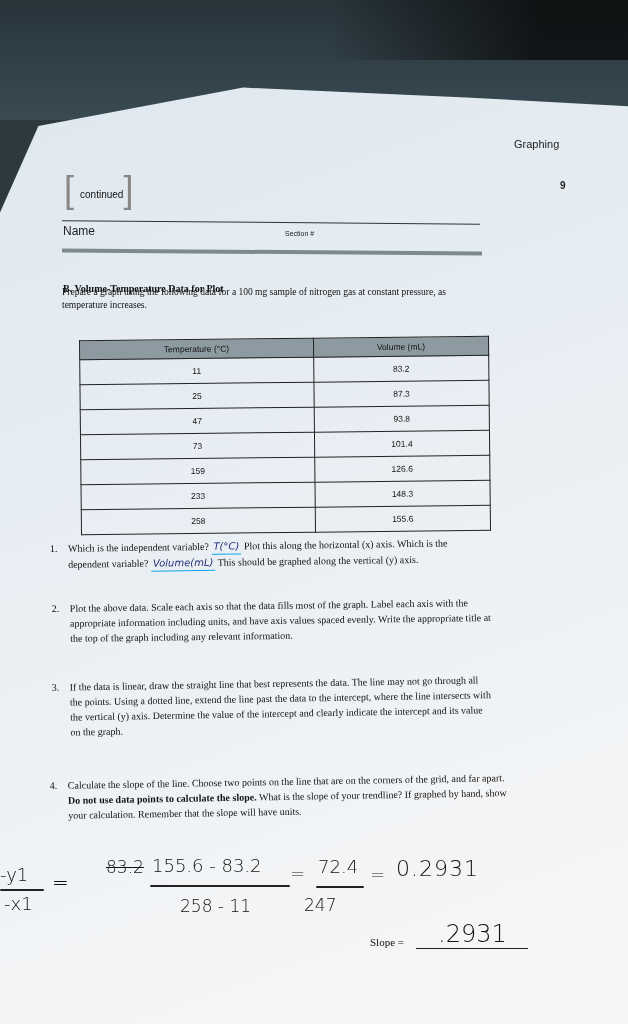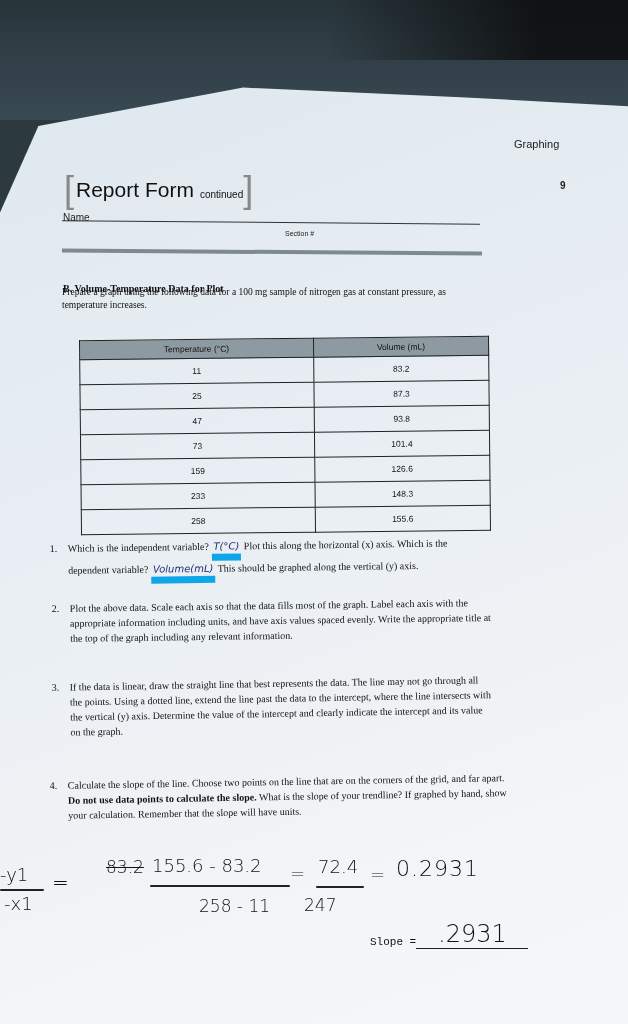--- a/index.html
+++ b/index.html
@@ -23,54 +23,53 @@
   }
   .abs { position:absolute; }
   .sans { font-family:"Liberation Sans", sans-serif; }
   .graphing { left:514px; top:138px; font-size:11px; color:#222; }
   .pagenum { left:560px; top:180px; font-size:10px; color:#222; font-weight:bold; }
   .title-wrap { left:64px; top:172px; display:flex; align-items:flex-end; }
   .bracket { font-size:36px; color:#888; font-weight:300; line-height:36px; }
   .title { font-size:21px; color:#111; line-height:36px; margin-left:2px; }
   .title-sub { font-size:10px; color:#111; margin-left:6px; margin-bottom:8px; }
   .rule1 { left:62px; top:222px; width:418px; height:1px; background:#333; transform:rotate(0.5deg); }
-  .name-label { left:63px; top:212px; font-size:10px; color:#222; }
+  .name-label { left:63px; top:224px; font-size:12px; color:#222; }
   .section-label { left:285px; top:230px; font-size:7px; color:#222; }
   .rule2 { left:62px; top:250px; width:420px; height:4px; background:#7d8a92; transform:rotate(0.4deg); }
   .section-head { left:63px; top:283px; font-size:10px; font-weight:bold; color:#111; }
   .intro { left:62px; top:286px; width:420px; font-size:9.5px; line-height:13px; color:#111; }
   table.data {
     position:absolute; left:80px; top:338px; width:410px;
     border-collapse:collapse; font-family:"Liberation Sans", sans-serif; font-size:8.5px; color:#111;
     transform:rotate(-0.6deg);
   }
   table.data th { background:#8e9aa2; height:16px; font-weight:normal; border:1.5px solid #222; }
   table.data td { height:22px; border:1.5px solid #222; text-align:center; }
   .q { width:440px; font-size:10px; line-height:15px; color:#111; display:flex; }
   .q .num { width:18px; flex:none; }
   .q .body { flex:1; }
-  .blank { display:inline-block; border-bottom:7px solid #0ea5e9; font-family:"DejaVu Sans", sans-serif; font-style:italic; color:#24307a; font-size:10px; padding:0 2px; }
+  .blank { display:inline-block; border-bottom:1px solid #0ea5e9; font-family:"DejaVu Sans", sans-serif; font-style:italic; color:#24307a; font-size:10px; padding:0 2px; }
   .hand { font-family:"DejaVu Sans", sans-serif; color:#111; font-weight:300; }
   .frac-line { position:absolute; height:2px; background:#222; border-radius:1px; }
-  .slope-label { left:370px; top:936px; font-size:11px; color:#111;font-family:Liberation Mono, monospace; }
+  .slope-label { left:370px; top:936px; font-size:11px; color:#111; }
   .slope-line { left:416px; top:948px; width:112px; height:1px; background:#222; }
 </style>
 </head>
 <body>
 
 <div class="bg-top"></div>
 <div class="bg-shadow"></div>
 <div class="paper"></div>
 
 <div class="abs sans graphing">Graphing</div>
 <div class="abs sans pagenum">9</div>
 
 <div class="abs sans title-wrap">
   <span class="bracket">[</span>
-  <span class="title">Report Form</span>
   <span class="title-sub">continued</span>
   <span class="bracket">]</span>
 </div>
 
 <div class="abs rule1"></div>
 <div class="abs sans name-label">Name</div>
 <div class="abs sans section-label">Section #</div>
 <div class="abs rule2"></div>
 
 <div class="abs section-head">B.  Volume-Temperature Data for Plot</div>
@@ -146,21 +145,21 @@
 </div>
 
 <div class="abs hand" style="left:0px; top:864px; font-size:18px;">-y1</div>
 <div class="frac-line" style="left:0px; top:889px; width:44px;"></div>
 <div class="abs hand" style="left:4px; top:893px; font-size:18px;">-x1</div>
 <div class="abs hand" style="left:52px; top:870px; font-size:20px;">=</div>
 
 <div class="abs hand" style="left:106px; top:857px; font-size:17px; text-decoration:line-through;">83.2</div>
 <div class="abs hand" style="left:152px; top:855px; font-size:18px;">155.6 - 83.2</div>
 <div class="frac-line" style="left:150px; top:885px; width:140px;"></div>
-<div class="abs hand" style="left:199px; top:896px; font-size:17px;text-align:right;">258 - 11</div>
+<div class="abs hand" style="left:180px; top:896px; font-size:17px;text-align:right;">258 - 11</div>
 <div class="abs hand" style="left:290px; top:863px; font-size:18px;">=</div>
 
 <div class="abs hand" style="left:318px; top:856px; font-size:18px;">72.4</div>
 <div class="frac-line" style="left:316px; top:886px; width:48px;"></div>
 <div class="abs hand" style="left:304px; top:895px; font-size:17px;">247</div>
 <div class="abs hand" style="left:370px; top:864px; font-size:18px;">=</div>
 <div class="abs hand" style="left:396px; top:856px; font-size:22px; letter-spacing:1px;">0.2931</div>
 
 <div class="abs slope-label">Slope =</div>
 <div class="abs hand" style="left:438px; top:920px; font-size:24px;">.2931</div>

